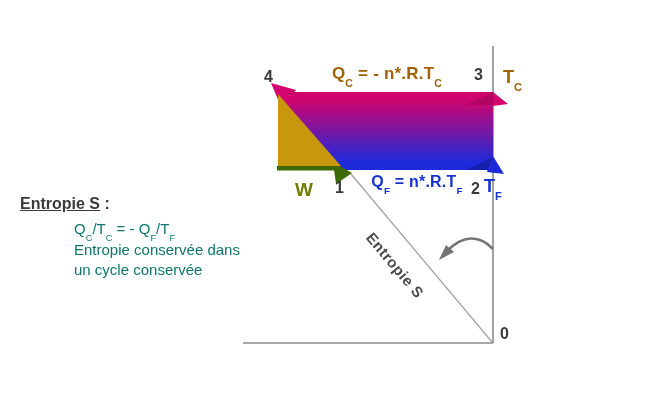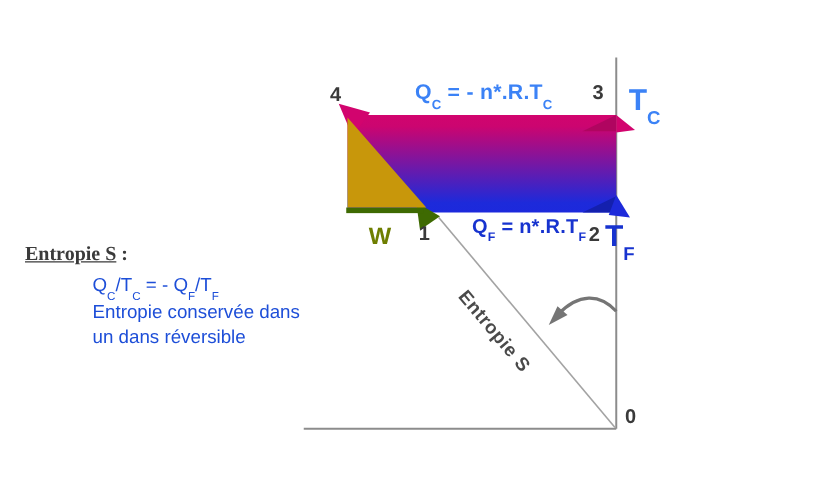--- a/index.html
+++ b/index.html
@@ -4,30 +4,30 @@
 <style>
   html,body { margin:0; padding:0; background:#ffffff; }
   .scene {
     position:relative; width:667px; height:400px; background:#ffffff;
     font-family:"Liberation Sans", sans-serif; overflow:hidden;
     color:#3a3a3a;
   }
   svg.layer { position:absolute; left:0; top:0; }
   .lbl { position:absolute; white-space:nowrap; }
   .pt { font-size:16px; font-weight:bold; color:#3a3a3a; }
-  .hot  { color:#3b82f6; }
+  .hot  { color:#a16207; }
   .coldtxt { color:#1733cf; }
   .worktxt { color:#6e7e00; }
   .formula { font-weight:bold; font-size:16px; letter-spacing:0.2px; }
-  .bigT { font-weight:bold; font-size:24px; }
+  .bigT { font-weight:bold; font-size:18px; }
   sub { font-size:0.62em; position:relative; top:0.32em; line-height:0; }
   .note { position:absolute; left:20px; top:195px; width:280px; }
-  .note-heading { font-size:16px; font-weight:bold; color:#3a3a3a;font-family:Liberation Serif, serif; }
+  .note-heading { font-size:16px; font-weight:bold; color:#3a3a3a; }
   .note-heading .u { text-decoration:underline; }
-  .note-body { margin-left:54px; margin-top:6px; font-size:15px; line-height:20.5px; color:#1d4ed8; }
+  .note-body { margin-left:54px; margin-top:6px; font-size:15px; line-height:20.5px; color:#0f766e; }
   .entropy-rot {
     position:absolute; left:376px; top:229px;
     transform:rotate(50deg); transform-origin:0 0;
     font-size:15px; font-weight:bold; color:#4a4a4a; letter-spacing:0.5px;
   }
 </style>
 </head>
 <body>
 
 <div class="scene">
@@ -68,21 +68,21 @@
   <div class="lbl pt" style="left:264px; top:68px;">4</div>
   <div class="lbl pt" style="left:474px; top:66px;">3</div>
   <div class="lbl pt" style="left:335px; top:179px;">1</div>
   <div class="lbl pt" style="left:471px; top:180px;">2</div>
   <div class="lbl pt" style="left:500px; top:325px;">0</div>
 
   <div class="lbl formula hot" style="left:312px; top:64px; width:150px; text-align:center; font-size:17px;">
     <span>Q</span><sub>C</sub><span> = - n*.R.T</span><sub>C</sub>
   </div>
 
-  <div class="lbl formula coldtxt" style="left:365px; top:173px; width:104px; text-align:right;">
+  <div class="lbl formula coldtxt" style="left:365px; top:173px; width:104px; text-align:center;">
     <span>Q</span><sub>F</sub><span> = n*.R.T</span><sub>F</sub>
   </div>
 
   <div class="lbl bigT hot" style="left:503px; top:67px;">
     <span>T</span><sub>C</sub>
   </div>
   <div class="lbl bigT coldtxt" style="left:484px; top:176px;">
     <span>T</span><sub>F</sub>
   </div>
 
@@ -92,17 +92,17 @@
 
   <div class="note">
     <div class="note-heading">
       <span class="u">Entropie S</span><span> :</span>
     </div>
     <div class="note-body">
       <div>
         <span>Q</span><sub>C</sub><span>/T</span><sub>C</sub><span> =  - Q</span><sub>F</sub><span>/T</span><sub>F</sub>
       </div>
       <div>Entropie conservée dans</div>
-      <div>un dans réversible</div>
+      <div>un cycle conservée</div>
     </div>
   </div>
 
 </div>
 
 </body></html>

